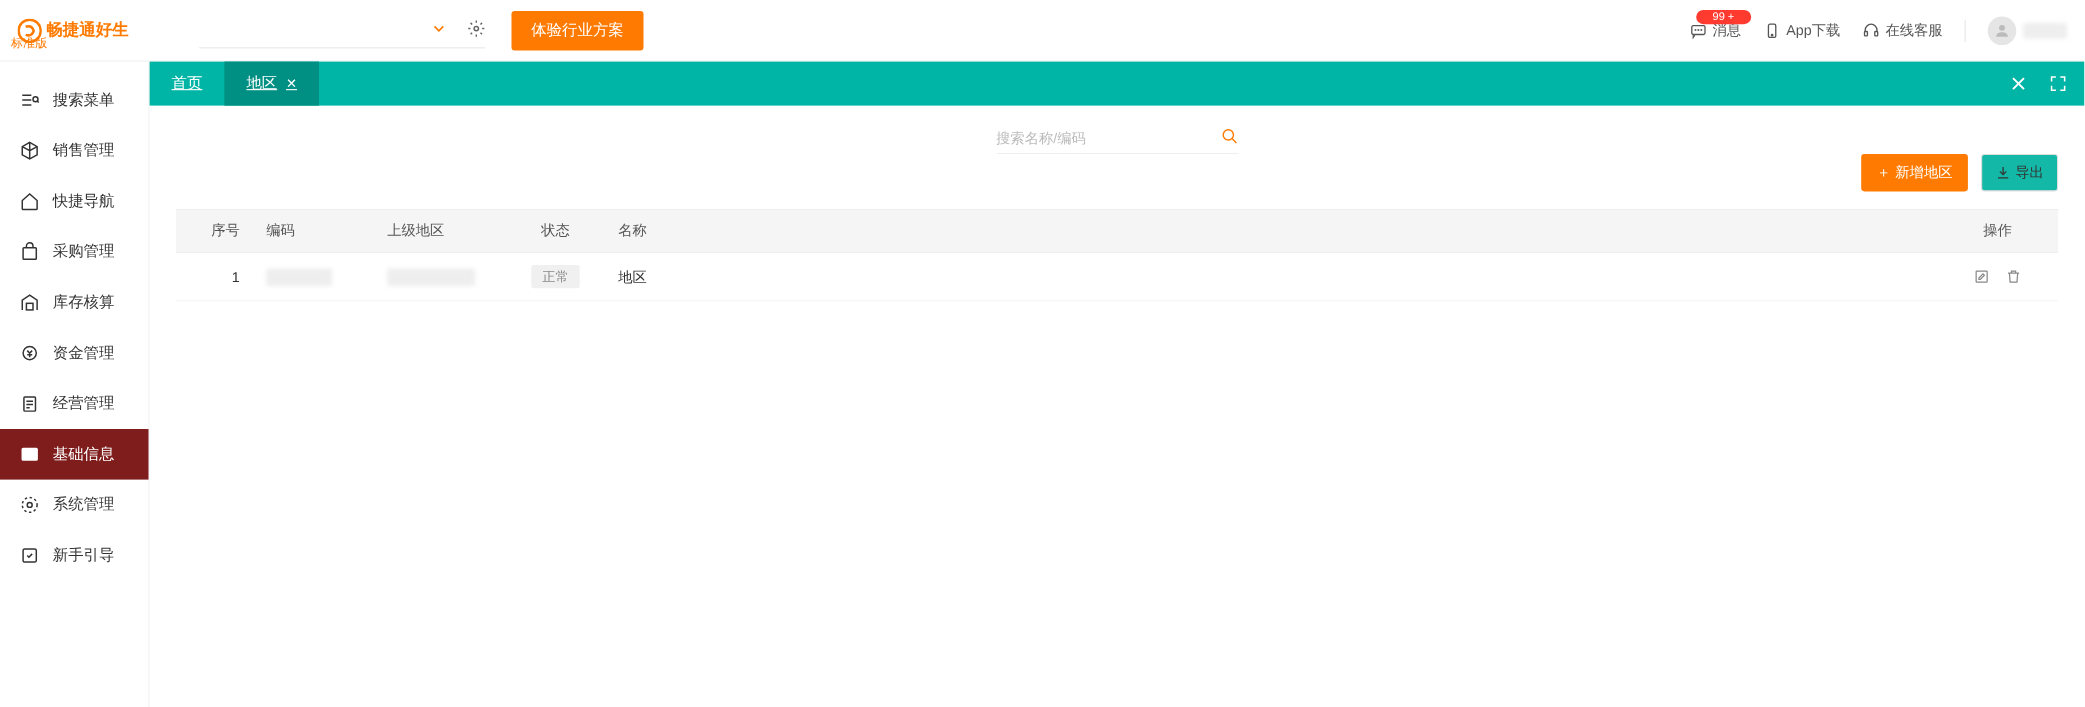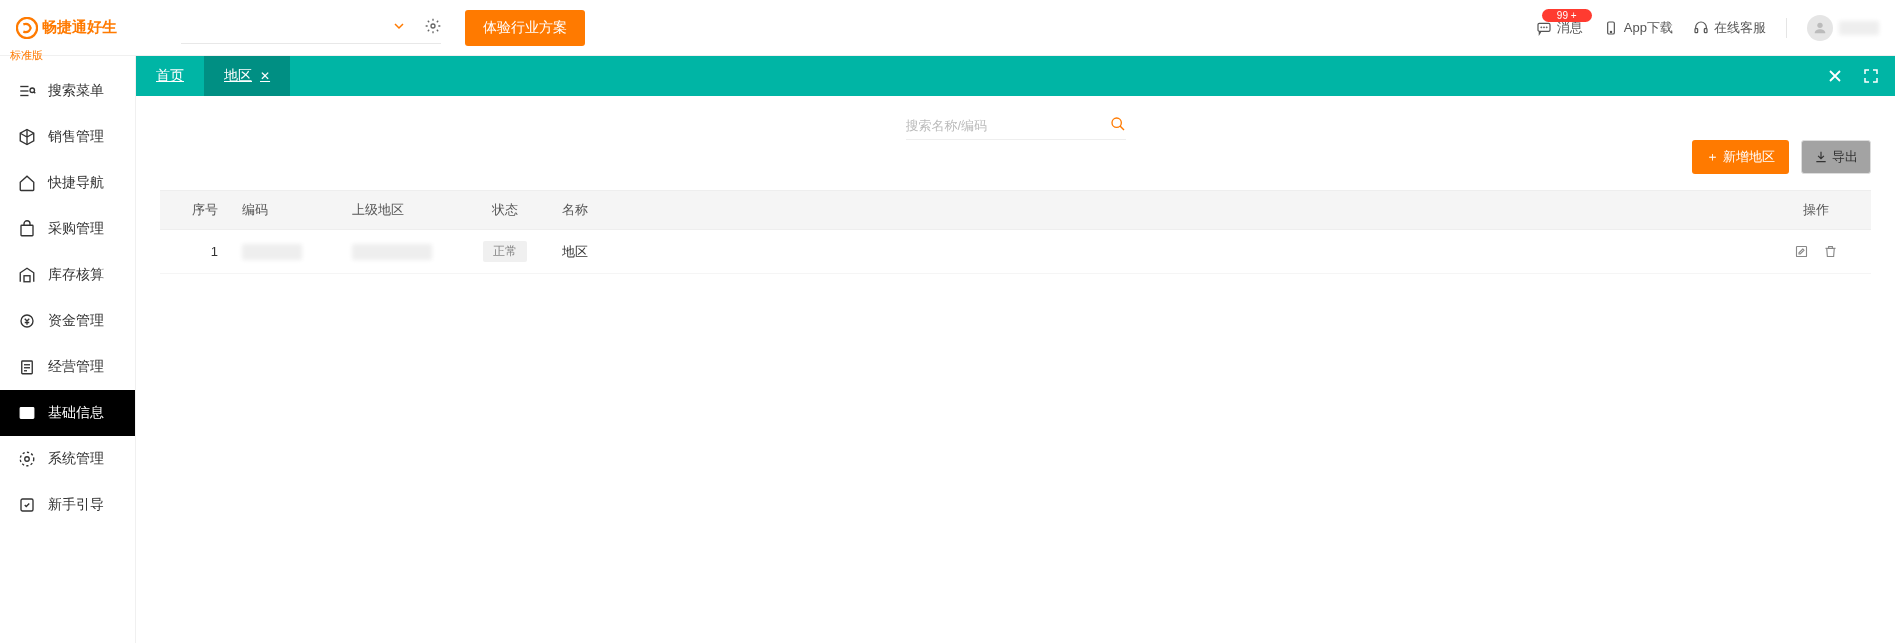--- a/index.html
+++ b/index.html
@@ -3,21 +3,21 @@
 <meta charset="utf-8">
 <style>
 * { margin: 0; padding: 0; box-sizing: border-box; }
 body { font-family: "Microsoft YaHei", "PingFang SC", sans-serif; font-size: 14px; color: #333; background: #fff; overflow: hidden; }
 
 
 .top-header { height: 56px; display: flex; align-items: center; padding: 0 16px; border-bottom: 1px solid #f0f0f0; }
 .logo-area { display: flex; align-items: center; width: 135px; }
 .logo-icon { width: 22px; height: 22px; margin-right: 4px; }
 .logo-text { color: #ff7a00; font-weight: bold; font-size: 15px; white-space: nowrap; overflow: hidden; }
-.logo-sub { position: absolute; top: 48px; left: 10px; font-size: 11px; color: #ff7a00; }
+.logo-sub { position: absolute; top: 32px; left: 10px; font-size: 11px; color: #ff7a00; }
 .company-selector { display: flex; align-items: center; margin-left: 30px; min-width: 260px; border-bottom: 1px solid #e8e8e8; padding-bottom: 6px; margin-top: 6px; }
 .company-name { flex: 1; color: #ccc; filter: blur(3px); user-select: none; }
 .chevron-down { color: #ff7a00; margin: 0 10px; }
 .gear { color: #666; margin-left: 10px; cursor: pointer; }
 .experience-btn { background: #ff7a00; color: #fff; border: none; height: 36px; padding: 0 18px; margin-left: 24px; border-radius: 3px; cursor: pointer; font-size: 14px; }
 .header-right { margin-left: auto; display: flex; align-items: center; gap: 20px; }
 .hr-item { display: flex; align-items: center; gap: 5px; color: #555; cursor: pointer; position: relative; font-size: 13px; }
 .hr-item svg { width: 16px; height: 16px; }
 .badge { position: absolute; top: -10px; left: 6px; background: #ff3b30; color: #fff; font-size: 10px; padding: 1px 15px; border-radius: 8px; white-space: nowrap; }
 .divider-v { width: 1px; height: 20px; background: #e5e5e5; }
@@ -25,21 +25,21 @@
 .avatar { width: 26px; height: 26px; background: #e5e5e5; border-radius: 50%; display: flex; align-items: center; justify-content: center; }
 .avatar svg { width: 16px; height: 16px; fill: #bbb; }
 .avatar-name { width: 40px; height: 14px; background: #eee; filter: blur(2px); border-radius: 2px; }
 
 
 .layout { display: flex; height: calc(100vh - 56px); }
 
 
 .sidebar { width: 136px; border-right: 1px solid #f0f0f0; padding-top: 12px; }
 .side-item { display: flex; align-items: center; height: 46px; padding-left: 18px; gap: 12px; color: #333; cursor: pointer; font-size: 14px; }
-.side-item.active { background: #000000; color: #fff; }
+.side-item.active { background: #7f1d1d; color: #fff; }
 .side-item svg { width: 18px; height: 18px; flex-shrink: 0; }
 .side-item.active svg { stroke: #fff; fill: #fff; }
 
 
 .main { flex: 1; display: flex; flex-direction: column; background: #fff; }
 .tab-bar { height: 40px; background: #00b5a5; display: flex; align-items: stretch; color: #fff; }
 .tab { padding: 0 20px; display: flex; align-items: center; gap: 8px; cursor: pointer; font-size: 14px; text-decoration: underline; }
 .tab.active { background: #008f83; }
 .tab-close { font-size: 12px; cursor: pointer; }
 .tab-bar-right { margin-left: auto; display: flex; align-items: center; padding-right: 8px; gap: 4px; }
@@ -47,21 +47,21 @@
 
 
 .content { padding: 20px 24px; }
 .toolbar { display: flex; align-items: center; margin-bottom: 16px; flex-direction: column; }
 .search-wrap { display: flex; align-items: center; border-bottom: 1px solid #eee; width: 220px; padding-bottom: 4px; }
 .search-input { border: none; outline: none; flex: 1; font-size: 13px; color: #333; background: transparent; }
 .search-input::placeholder { color: #bbb; }
 .search-icon { color: #ff7a00; }
 .toolbar-right { margin-left: auto; display: flex; gap: 12px; }
 .btn-primary { background: #ff7a00; color: #fff; border: none; height: 34px; padding: 0 14px; border-radius: 3px; cursor: pointer; display: flex; align-items: center; gap: 4px; font-size: 13px; }
-.btn-ghost { background: #a3a3a3; border: 1px solid #ddd; height: 34px; padding: 12px 12px; border-radius: 3px; cursor: pointer; display: flex; align-items: center; gap: 4px; font-size: 13px; color: #333; justify-content: center; }
+.btn-ghost { background: #14b8a6; border: 1px solid #ddd; height: 34px; padding: 12px 12px; border-radius: 3px; cursor: pointer; display: flex; align-items: center; gap: 4px; font-size: 13px; color: #333; justify-content: center; }
 
 
 .table { width: 100%; }
 .thead { display: flex; background: #f5f5f5; height: 40px; align-items: center; font-size: 13px; color: #555; border-top: 1px solid #eee; border-bottom: 1px solid #eee; }
 .th, .td { padding: 0 12px; }
 .col-seq { width: 70px; text-align: right; }
 .col-code { width: 110px; }
 .col-parent { width: 120px; }
 .col-status { width: 90px; text-align: center; }
 .col-name { flex: 1; }

